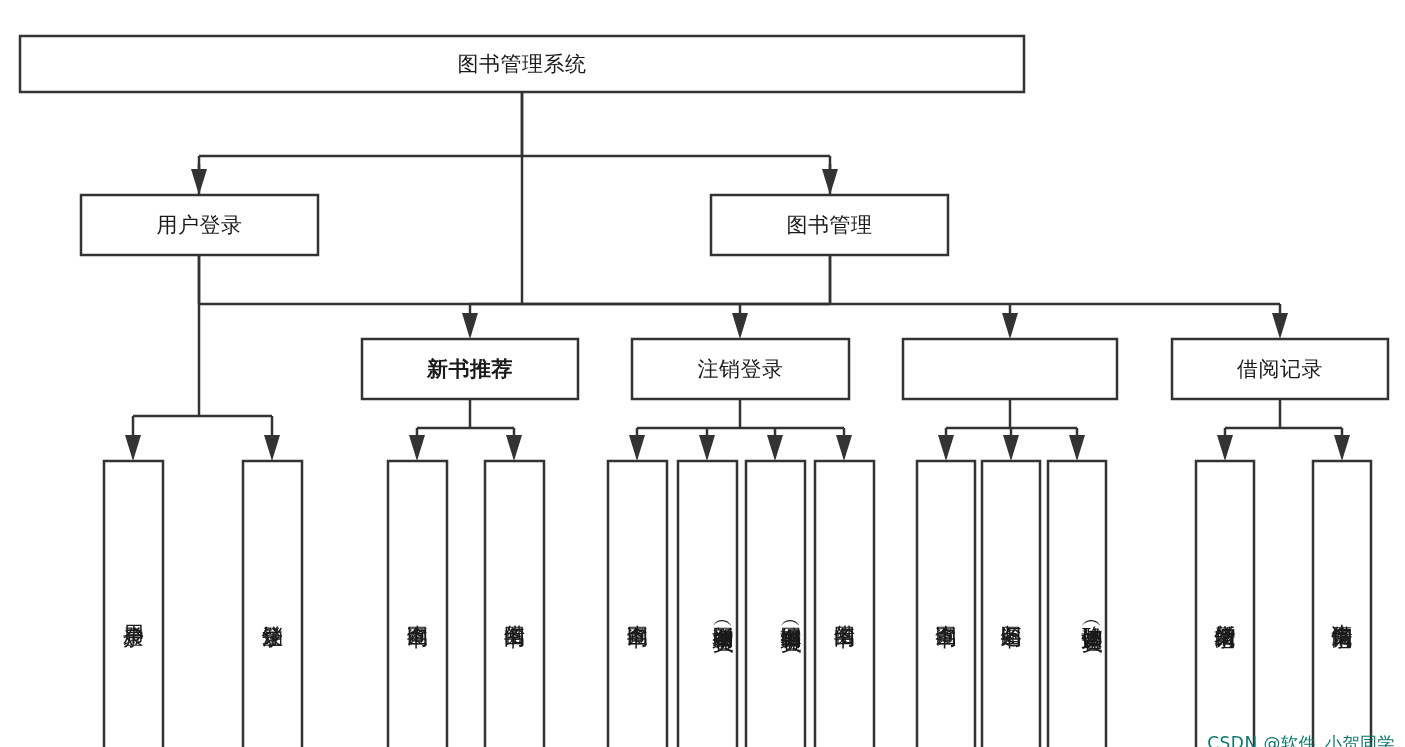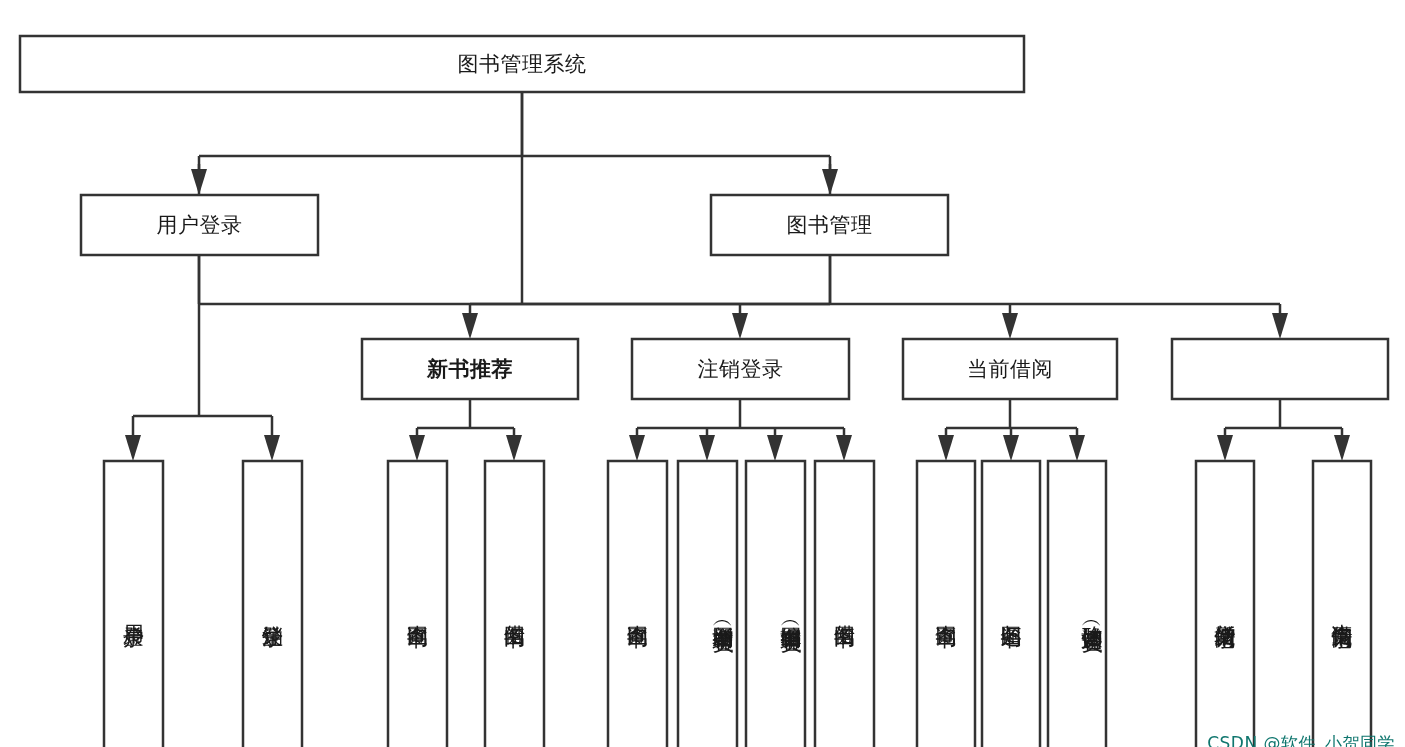--- a/index.html
+++ b/index.html
@@ -195,21 +195,21 @@
     <rect class="node-rect" x="1313" y="437" width="58" height="298"></rect>
   </svg>
 
   <div class="node-label-h" style="left:20px; top:12px; width:1004px; height:56px;">图书管理系统</div>
 
   <div class="node-label-h" style="left:81px; top:171px; width:237px; height:60px;">用户登录</div>
   <div class="node-label-h" style="left:711px; top:171px; width:237px; height:60px;text-align:right;">图书管理</div>
 
   <div class="node-label-h" style="left:362px; top:315px; width:216px; height:60px;font-weight:bold;">新书推荐</div>
   <div class="node-label-h" style="left:632px; top:315px; width:217px; height:60px;">注销登录</div>
-  <div class="node-label-h" style="left:903px; top:315px; width:214px; height:60px;">当前借阅</div>
+  <div class="node-label-h" style="left:1172px; top:315px; width:216px; height:60px;">借阅记录</div>
 
   <div class="node-label-v" style="left:104px; top:437px; width:59px; height:298px;">用户登录</div>
   <div class="node-label-v" style="left:243px; top:437px; width:59px; height:298px;">注销登录</div>
 
   <div class="node-label-v" style="left:388px; top:437px; width:59px; height:298px;">查询图书</div>
   <div class="node-label-v" style="left:485px; top:437px; width:59px; height:298px;">借阅图书</div>
 
   <div class="node-label-v" style="left:608px; top:437px; width:59px; height:298px;">查询图书</div>
   <div class="node-label-v top-align" style="left:678px; top:437px; width:59px; height:298px;">新增图书（管理员）</div>
   <div class="node-label-v top-align" style="left:746px; top:437px; width:59px; height:298px;">编辑图书（管理员）</div>

